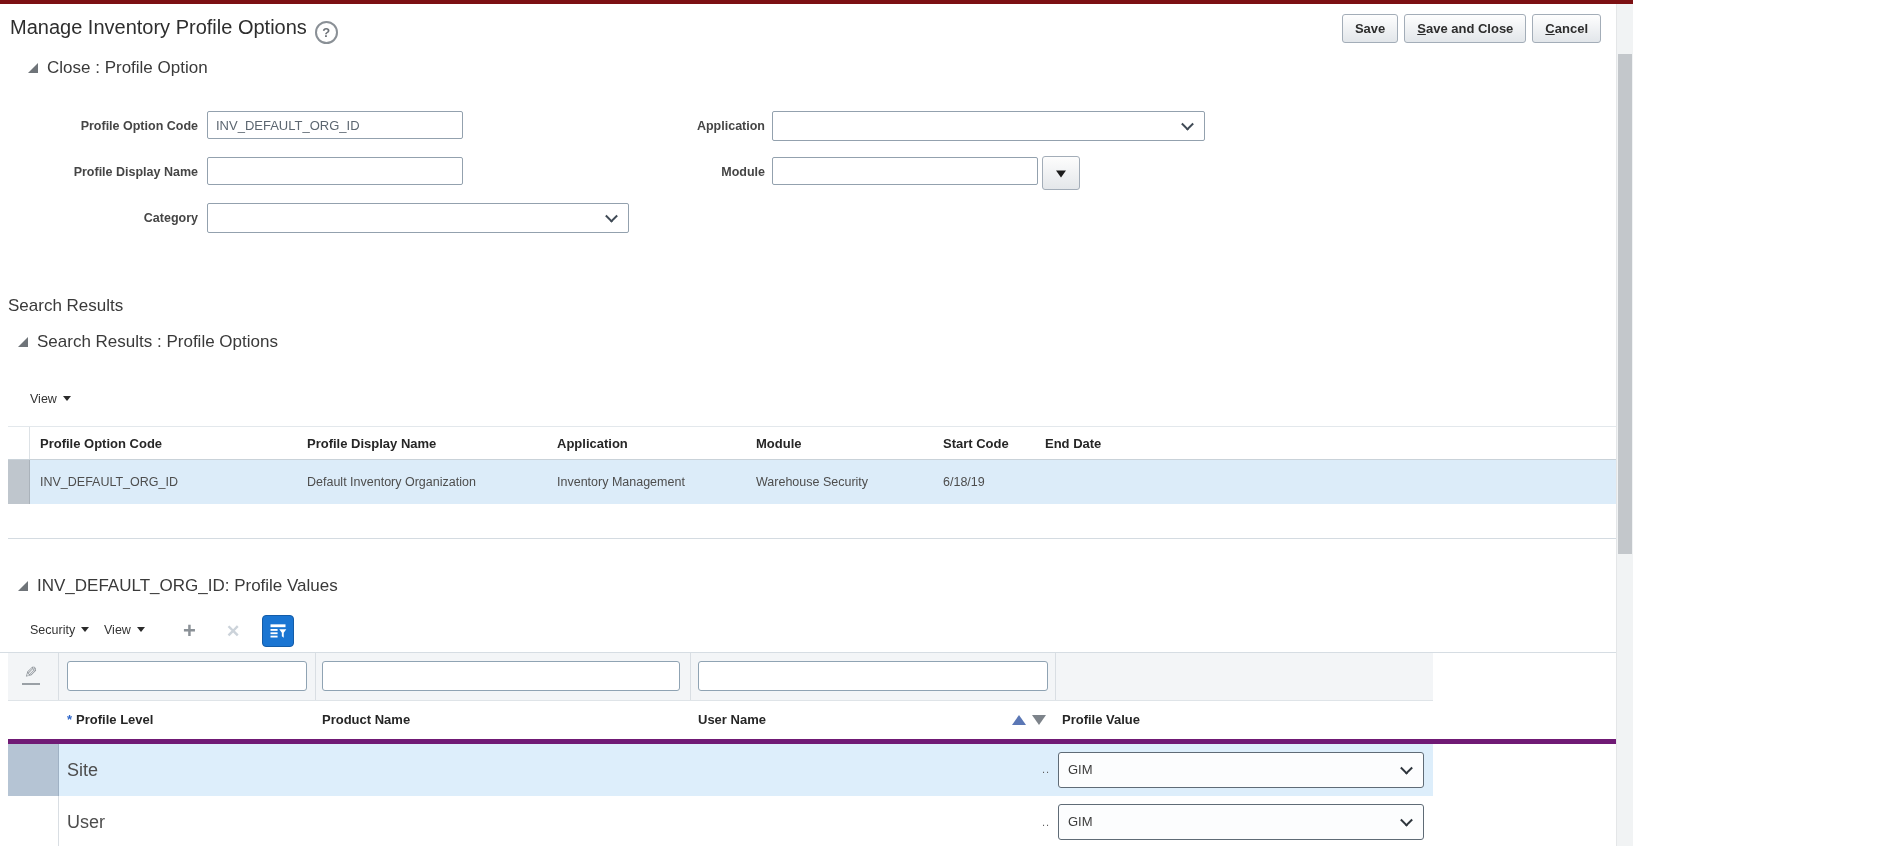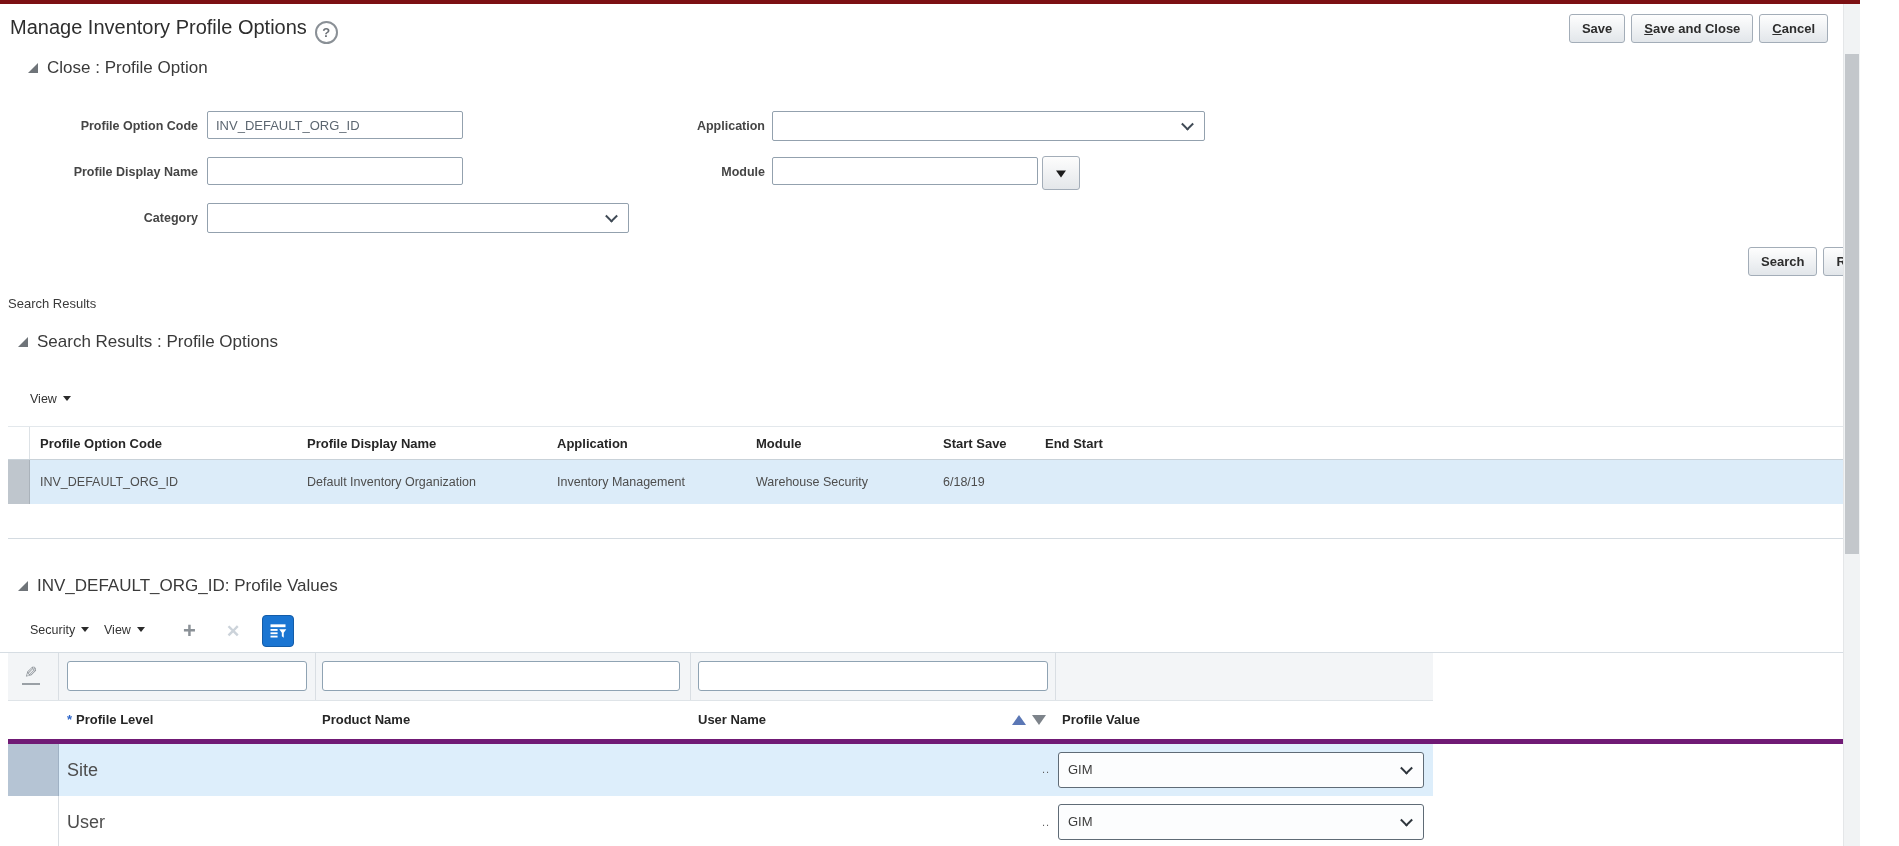--- a/index.html
+++ b/index.html
@@ -1,16 +1,16 @@
 <!DOCTYPE html>
 <html><head>
 <meta charset="utf-8">
 <style>
   html,body{margin:0;padding:0;background:#fff;}
-  .page{position:relative;width:1860px;height:846px;background:#fff;overflow:hidden;
+  .page{position:relative;width:1633px;height:846px;background:#fff;overflow:hidden;
         font-family:"Liberation Sans",sans-serif;color:#3c3c3c;}
   .topbar{position:absolute;top:0;left:0;width:1899px;height:4px;background:#7c1013;}
 
   
   .page-title{position:absolute;left:10px;top:16px;font-size:20px;color:#2e2e2e;}
   .help-icon{display:inline-block;width:19px;height:19px;margin-left:8px;border:2px solid #8a9096;
              border-radius:50%;color:#6d7278;font-size:13px;font-weight:bold;text-align:center;
              line-height:19px;vertical-align:-3px;}
   .hdr-buttons{position:absolute;right:32px;top:14px;display:flex;gap:6px;}
   .btn{background:linear-gradient(#fefefe,#e2e6ea);border:1px solid #a3adb8;border-radius:3px;
@@ -33,21 +33,21 @@
   .fselect{position:absolute;height:30px;border:1px solid #93a1ae;border-radius:2px;background:#fff;box-sizing:border-box;}
   .chev{position:absolute;right:12px;top:50%;width:7px;height:7px;border-right:2px solid #3f4a55;
         border-bottom:2px solid #3f4a55;transform:translateY(-70%) rotate(45deg);}
   .combo-btn{position:absolute;left:1042px;top:156px;width:36px;height:32px;border:1px solid #a3adb8;
              border-radius:3px;background:linear-gradient(#fdfdfd,#e4e7ea);cursor:pointer;}
   .combo-btn .tri{position:absolute;left:50%;top:50%;transform:translate(-50%,-35%);width:0;height:0;
              border-left:5px solid transparent;border-right:5px solid transparent;border-top:7px solid #1c1c1c;}
   .search-reset{position:absolute;left:1748px;top:247px;display:flex;gap:6px;}
 
   
-  .results-title{position:absolute;left:8px;top:296px;font-size:13px;color:#3a3a3a;}
+  .results-title{position:absolute;left:8px;top:296px;font-size:17px;color:#3a3a3a;}
   .results-head{position:absolute;left:18px;top:332px;}
   .viewmenu{position:absolute;font-size:12.5px;color:#333;cursor:pointer;}
   .caret{width:0;height:0;border-left:4px solid transparent;border-right:4px solid transparent;
          border-top:5px solid #2b2b2b;display:inline-block;margin-left:6px;vertical-align:2px;}
 
   .rtable{position:absolute;left:8px;top:426px;width:1867px;}
   .rrow{display:flex;box-sizing:border-box;}
   .rhead{height:34px;border-top:1px solid #e3e8ec;border-bottom:1px solid #c9d2d9;}
   .rhead .cell{font-size:13px;font-weight:bold;color:#262626;line-height:33px;}
   .rdata{height:44px;background:#dcecf9;}
@@ -152,22 +152,22 @@
     <span>View</span><span class="caret"></span>
   </div>
 
   <div class="rtable">
     <div class="rrow rhead">
       <div class="cell sel-c"></div>
       <div class="cell c1">Profile Option Code</div>
       <div class="cell c2">Profile Display Name</div>
       <div class="cell c3">Application</div>
       <div class="cell c4">Module</div>
-      <div class="cell c5">Start Save</div>
-      <div class="cell c6">End Start</div>
+      <div class="cell c5">Start Code</div>
+      <div class="cell c6">End Date</div>
     </div>
     <div class="rrow rdata">
       <div class="cell sel-c"></div>
       <div class="cell c1">INV_DEFAULT_ORG_ID</div>
       <div class="cell c2">Default Inventory Organization</div>
       <div class="cell c3">Inventory Management</div>
       <div class="cell c4">Warehouse Security</div>
       <div class="cell c5">6/18/19</div>
       <div class="cell c6"></div>
     </div>

